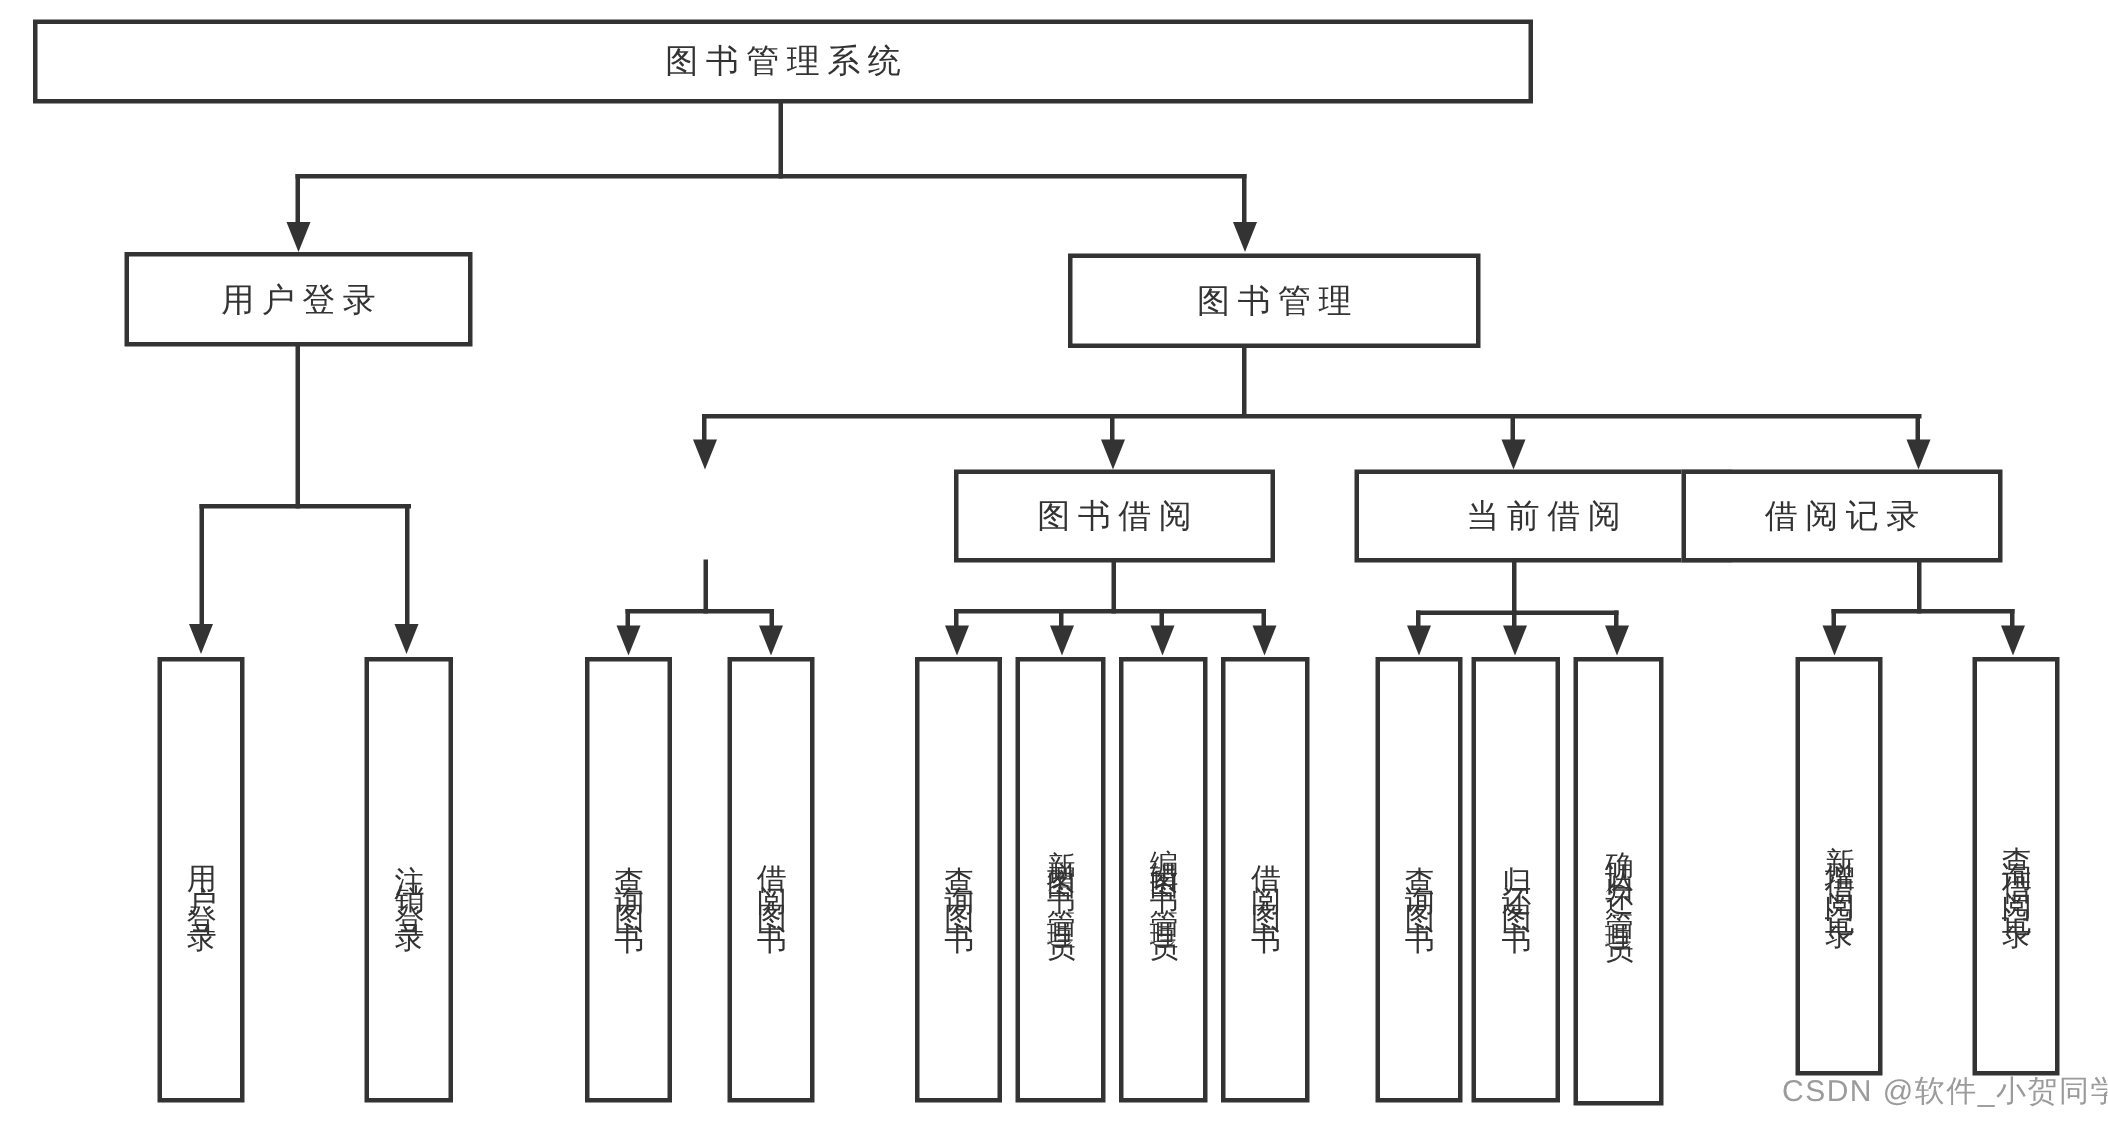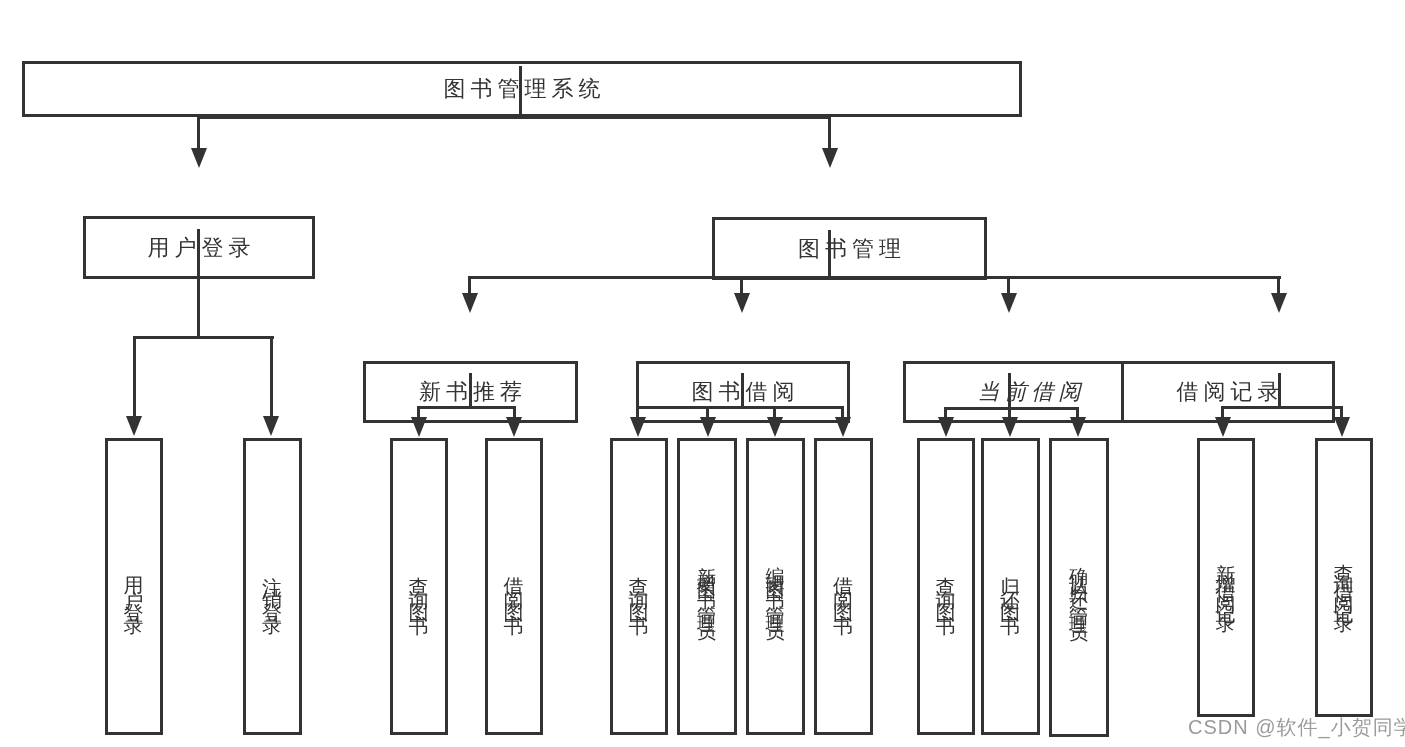--- a/index.html
+++ b/index.html
@@ -4,21 +4,21 @@
 <style>
   html,body{margin:0;padding:0;background:#fff;}
   #stage{
     position:relative;width:1405px;height:747px;background:#ffffff;overflow:hidden;
     font-family:"Liberation Sans","DejaVu Sans",sans-serif;color:#333333;
   }
   
   .hbox{
     position:absolute;box-sizing:border-box;border:3px solid #333333;background:#ffffff;
     display:flex;align-items:center;justify-content:center;
-    font-size:22px;letter-spacing:5px;color:#333333;white-space:nowrap;margin-top:48px;
+    font-size:22px;letter-spacing:5px;color:#333333;white-space:nowrap;
   }
   .hbox span{padding-left:5px;}
   
   .leaf{
     position:absolute;box-sizing:border-box;border:3px solid #333333;background:#ffffff;
     display:flex;align-items:center;justify-content:center;
   }
   .leaf span{
     writing-mode:vertical-rl;font-size:20px;letter-spacing:13px;color:#333333;
     line-height:1;white-space:nowrap;
@@ -48,29 +48,26 @@
   </div>
 
   <div class="hbox" style="left:83px;top:168px;width:232px;height:63px;">
     <span>用户登录</span>
   </div>
 
   <div class="hbox" style="left:712px;top:169px;width:275px;height:63px;">
     <span>图书管理</span>
   </div>
 
-  <div class="hbox" style="left:363px;top:313px;width:215px;height:62px;">
-    <span>新书推荐</span>
-  </div>
 
   <div class="hbox" style="left:636px;top:313px;width:214px;height:62px;font-family:Liberation Serif, serif;">
     <span>图书借阅</span>
   </div>
 
-  <div class="hbox" style="left:903px;top:313px;width:252px;height:62px;font-style:italic;">
+  <div class="hbox" style="left:903px;top:313px;width:252px;height:62px;">
     <span>当前借阅</span>
   </div>
 
   <div class="hbox" style="left:1121px;top:313px;width:214px;height:62px;">
     <span>借阅记录</span>
   </div>
 
   <div class="leaf" style="left:105px;top:438px;width:58px;height:297px;">
     <span>用户登录</span>
   </div>

